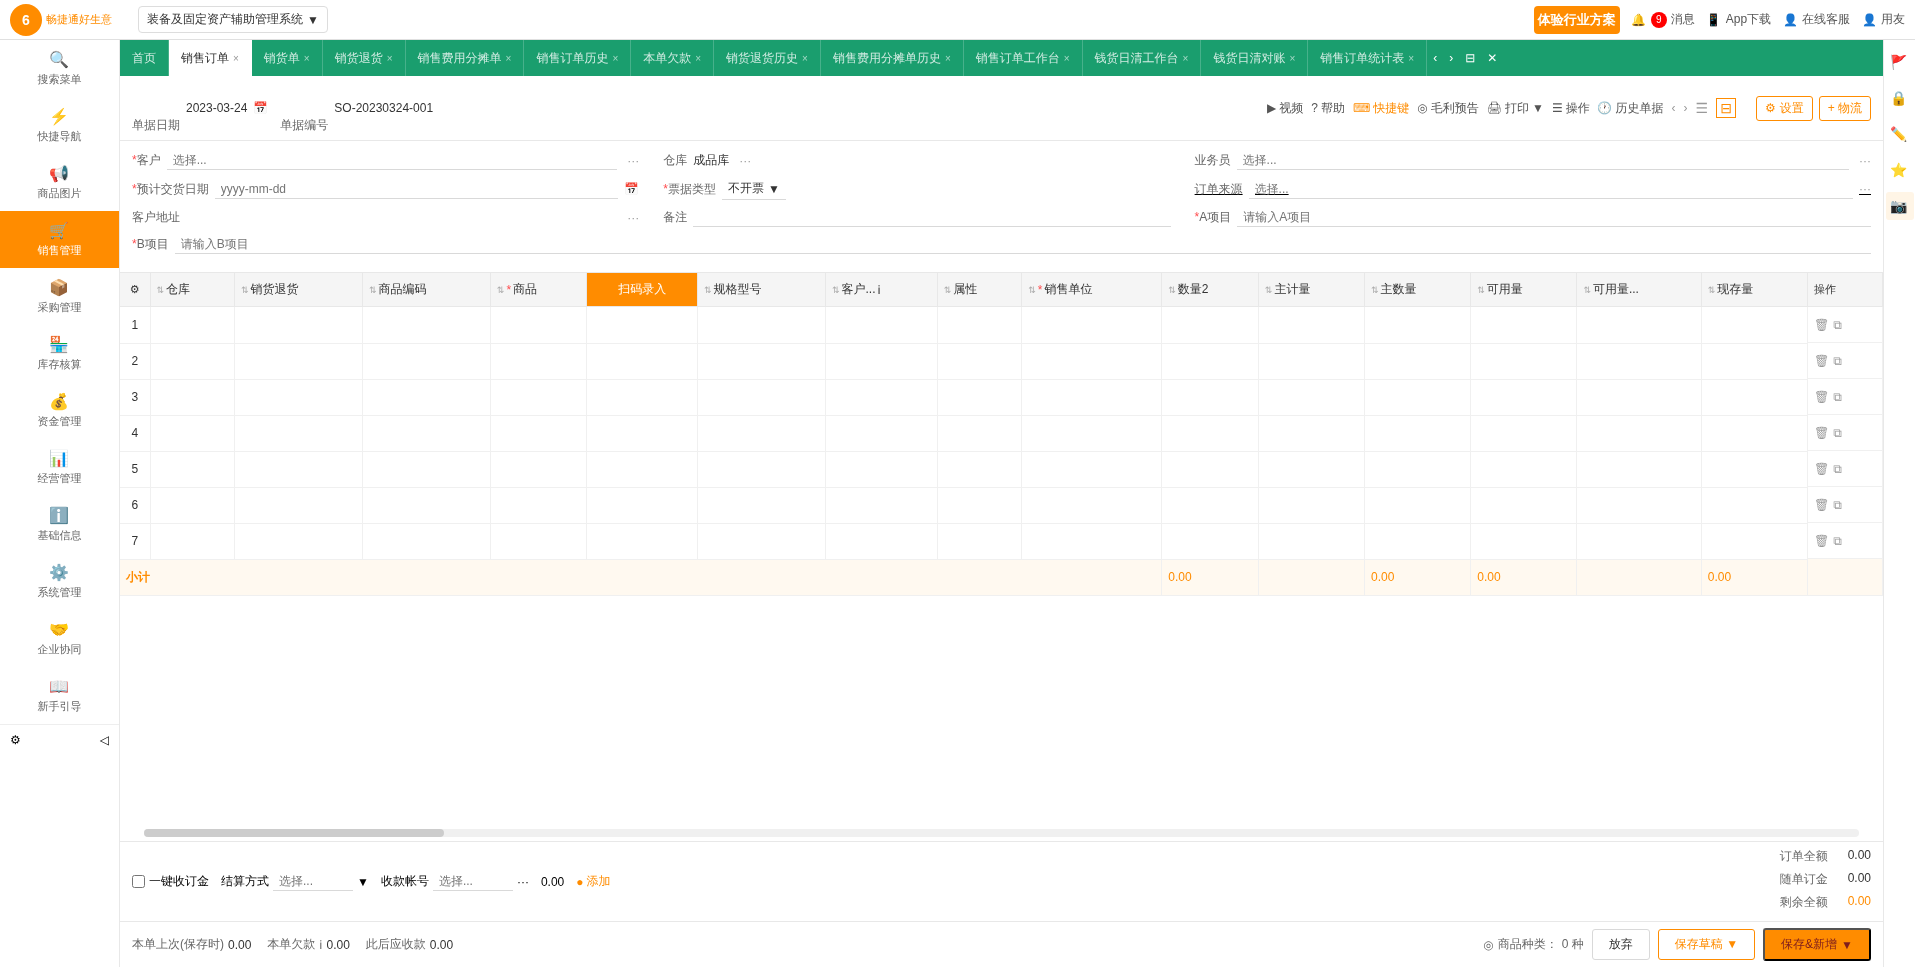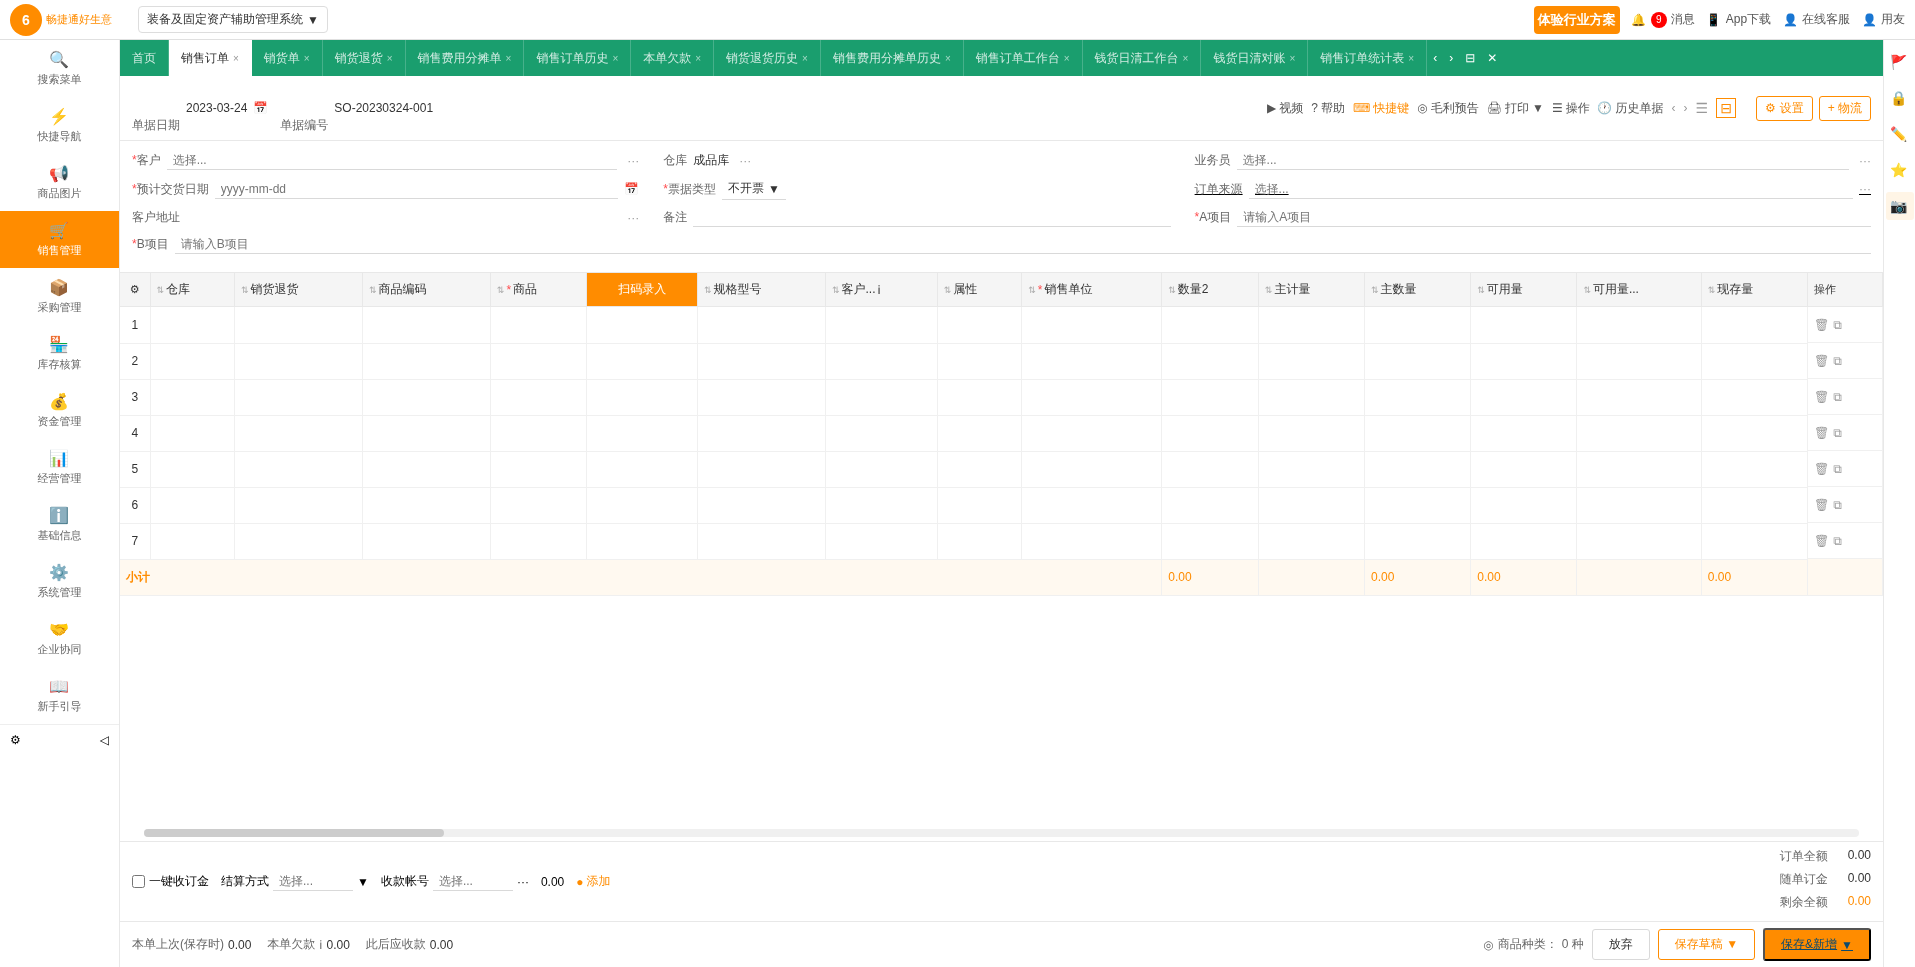--- a/index.html
+++ b/index.html
@@ -87,21 +87,21 @@
     .status-item { display: flex; align-items: center; gap: 4px; color: #666; }
     .status-value { color: #333; }
     .status-right { margin-left: auto; display: flex; align-items: center; gap: 8px; }
     .summary-row { display: flex; justify-content: space-between; gap: 20px; margin-bottom: 4px; color: #666; font-size: 12px; }
     .summary-row .val { color: #333; }
     .summary-row .val.orange { color: #ff8c00; }
 
     
     .btn-discard { padding: 6px 16px; border: 1px solid #d9d9d9; background: #fff; color: #333; border-radius: 3px; cursor: pointer; }
     .btn-save-draft { padding: 6px 16px; border: 1px solid #ff8c00; background: #fff; color: #ff8c00; border-radius: 3px; cursor: pointer; }
-    .btn-save-new { padding: 6px 16px; background: #ff8c00; color: #0c4a6e; border-radius: 3px; cursor: pointer; display: flex; align-items: center; gap: 4px; text-decoration: underline; }
+    .btn-save-new { padding: 6px 16px; background: #ff8c00; color: #7f1d1d; border-radius: 3px; cursor: pointer; display: flex; align-items: center; gap: 4px; }
 
     
     .right-sidebar { width: 32px; background: #fff; border-left: 1px solid #e8e8e8; display: flex; flex-direction: column; align-items: center; padding-top: 8px; gap: 8px; flex-shrink: 0; }
     .right-icon { width: 28px; height: 28px; display: flex; align-items: center; justify-content: center; color: #888; cursor: pointer; font-size: 14px; border-radius: 3px; }
     .right-icon.active { color: #ff8c00; background: #fff5e6; }
 
     .scrollbar-track { height: 8px; background: #f0f0f0; margin: 0 12px; border-radius: 4px; }
     .scrollbar-thumb { height: 8px; width: 300px; background: #ccc; border-radius: 4px; }
 
     .page-inner { flex: 1; display: flex; flex-direction: column; overflow: hidden; }

